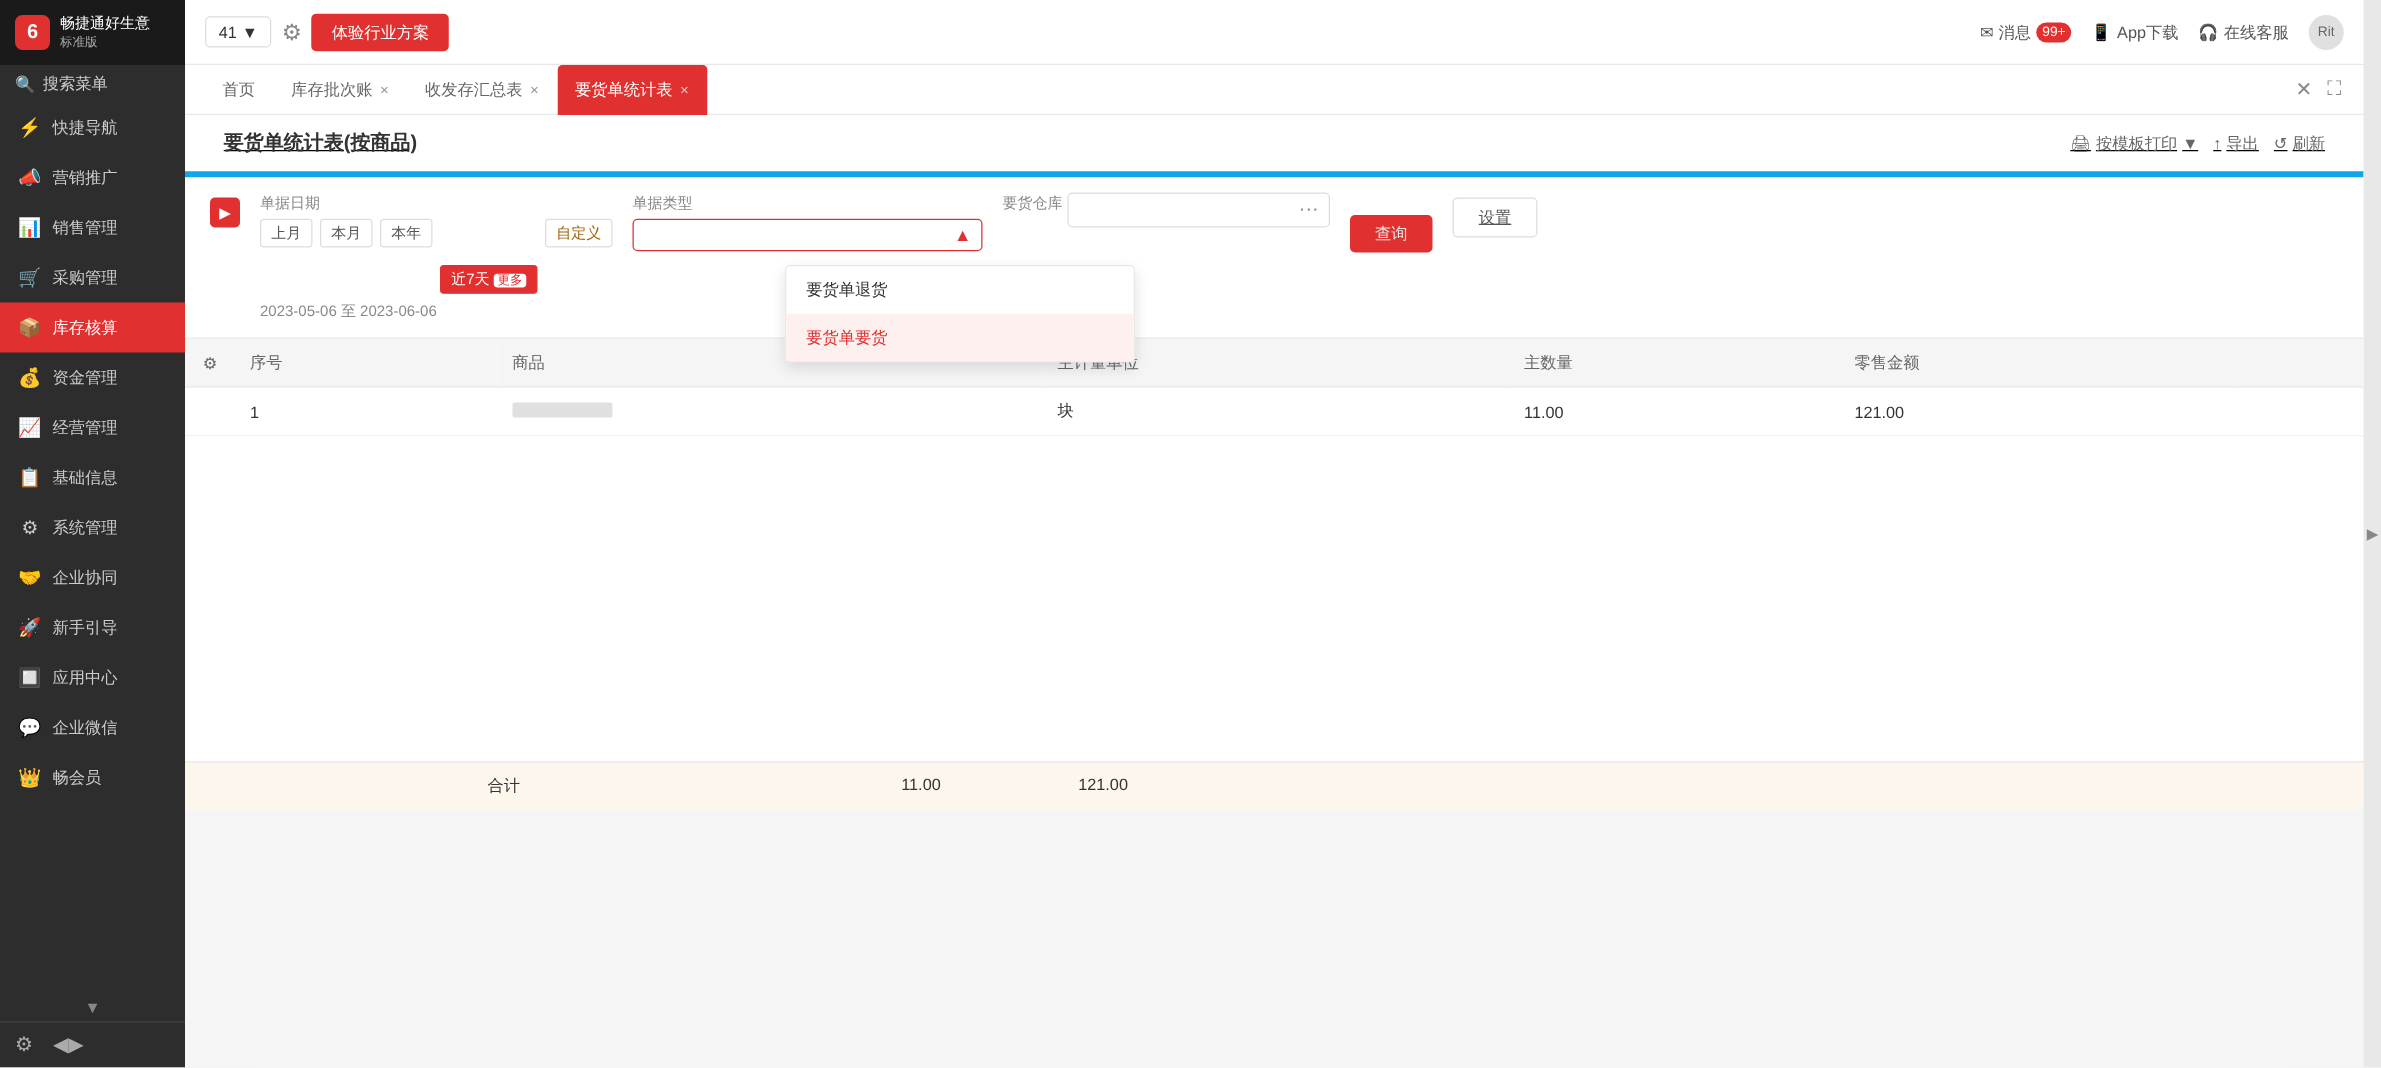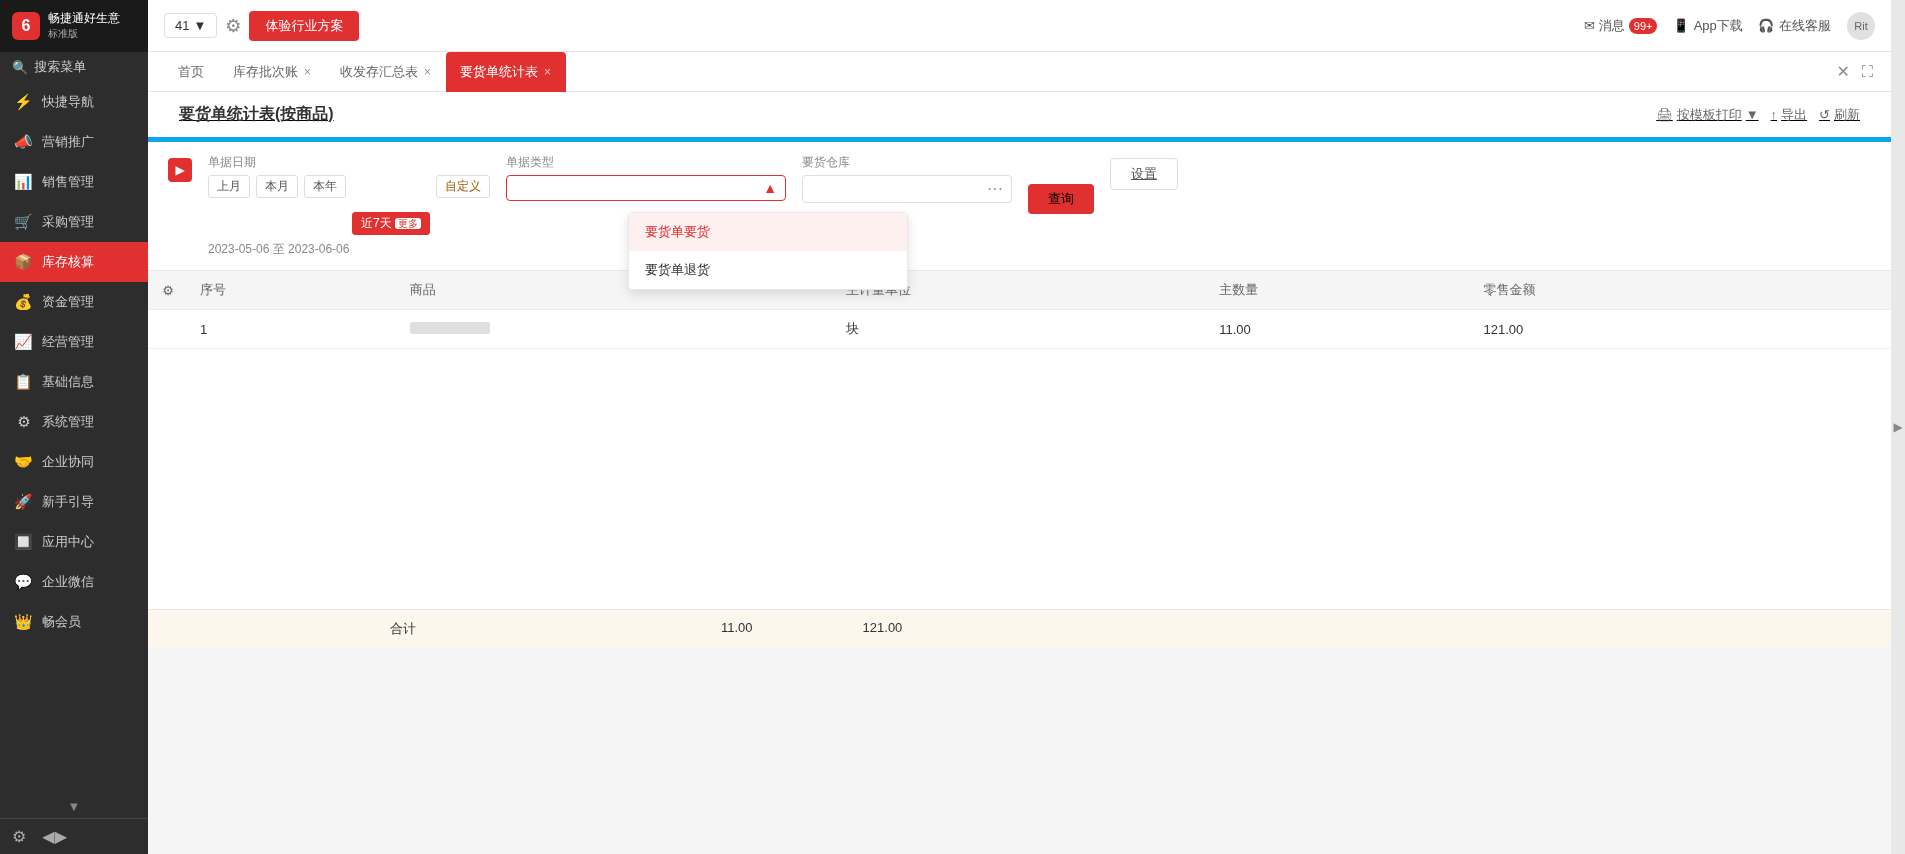--- a/index.html
+++ b/index.html
@@ -243,43 +243,43 @@
       border: 1px solid #e03030;
       border-radius: 4px;
       padding: 4px 8px;
       background: #fff;
       min-width: 280px;
       position: relative;
     }
     .type-input { border: none; outline: none; flex: 1; font-size: 13px; }
     .type-chevron { color: #e03030; cursor: pointer; font-size: 14px; }
 
-    .warehouse-group { display: flex; flex-direction: column; gap: 4px; }
+    .warehouse-group { display: flex; flex-direction: row; gap: 4px; }
     .warehouse-label { font-size: 12px; color: #888; }
     .warehouse-input-wrapper {
       display: flex;
       align-items: center;
       border: 1px solid #ddd;
       border-radius: 4px;
       padding: 4px 8px;
       background: #fff;
       min-width: 200px;
     }
     .warehouse-input { border: none; outline: none; flex: 1; font-size: 13px; color: #888; }
     .warehouse-more { color: #888; cursor: pointer; font-size: 16px; }
 
     .query-btn {
       background: #e03030;
-      color: #000000;
+      color: #e5e5e5;
       border: none;
       padding: 6px 20px;
       border-radius: 4px;
       cursor: pointer;
       font-size: 13px;
-      margin-top: 30px;
+      margin-top: 18px;
     }
     .set-btn {
       background: #fff;
       color: #555;
       border: 1px solid #ddd;
       padding: 6px 20px;
       border-radius: 4px;
       cursor: pointer;
       font-size: 13px;
       margin-top: 4px;
@@ -541,25 +541,25 @@
             <input class="warehouse-input" value="" placeholder="" style="">
             <span class="warehouse-more">···</span>
           </div>
         </div>
 
         <button class="query-btn">查询</button>
         <button class="set-btn">设置</button>
       </div>
 
       <div class="dropdown-overlay">
+        <div class="dropdown-item">
+          <span>要货单退货</span>
+        </div>
         <div class="dropdown-item selected">
           <span>要货单要货</span>
-        </div>
-        <div class="dropdown-item">
-          <span>要货单退货</span>
         </div>
       </div>
     </div>
 
     <div class="table-container">
       <table>
         <thead>
           <tr>
             <th class="col-settings">⚙</th>
             <th>序号</th>

